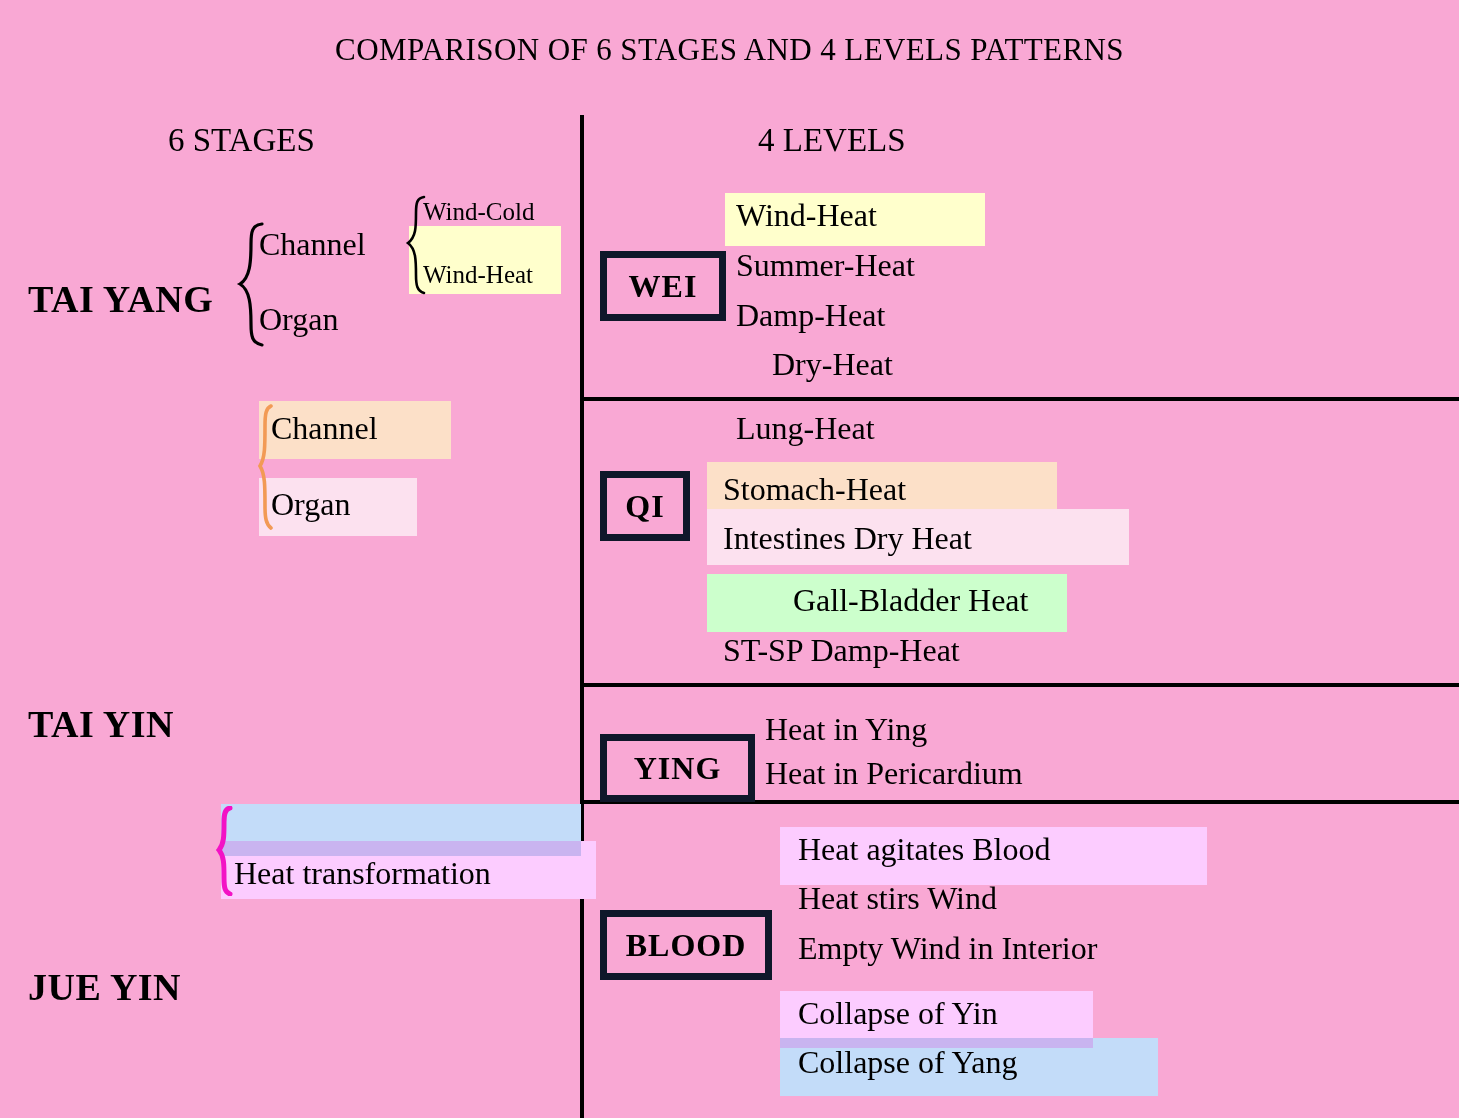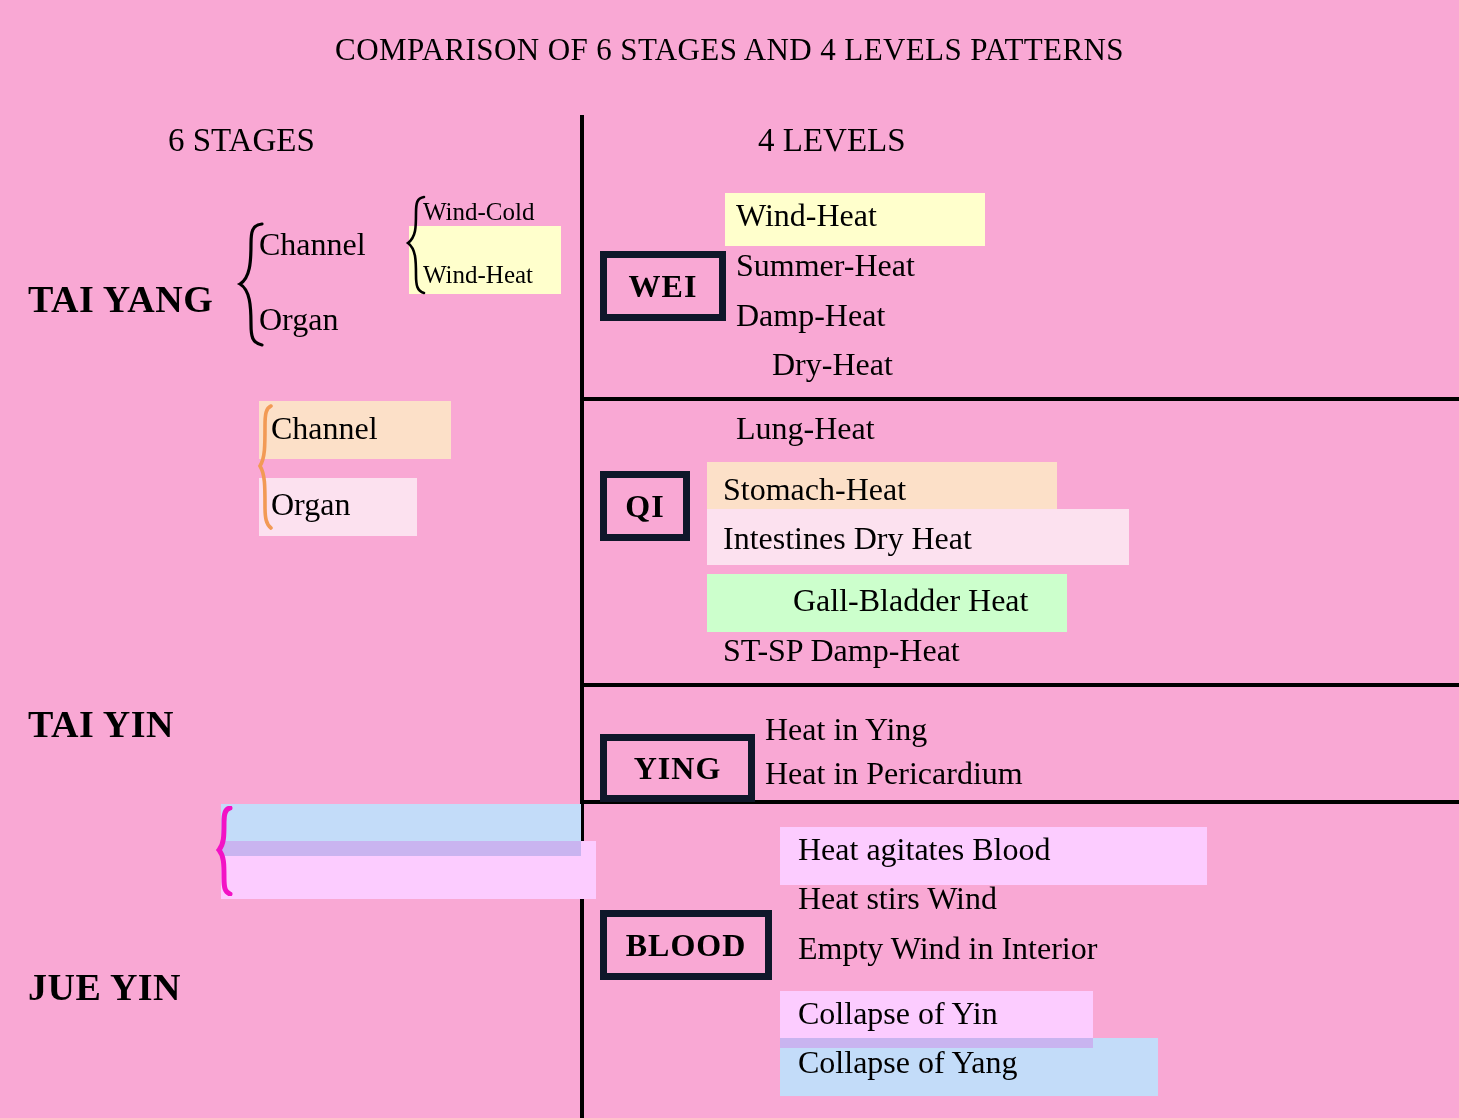--- a/index.html
+++ b/index.html
@@ -191,20 +191,21 @@
 
   <div class="item" style="left:271px; top:412px;">Channel</div>
   <div class="item" style="left:271px; top:488px;">Organ</div>
 
   <div class="brace" style="left:216px; top:806px;">
     <svg width="18" height="90" viewBox="0 0 18 90" aria-hidden="true">
       <path d="M14 2 C9 3 8 8 8 16 C8 30 8 38 3 44 C8 50 8 58 8 72 C8 82 9 86 14 88" fill="none" stroke="#F312C5" stroke-width="5" stroke-linecap="round"></path>
     </svg>
   </div>
 
+  <div class="item" style="left:234px; top:857px;">Heat transformation</div>
 
   <div class="level-box" style="left:600px; top:251px; width:126px; height:70px;">WEI</div>
 
   <div class="item" style="left:736px; top:199px;">Wind-Heat</div>
   <div class="item" style="left:736px; top:249px;">Summer-Heat</div>
   <div class="item" style="left:736px; top:299px;">Damp-Heat</div>
   <div class="item" style="left:772px; top:348px;">Dry-Heat</div>
 
   <div class="level-box" style="left:600px; top:471px; width:90px; height:70px;">QI</div>
 

